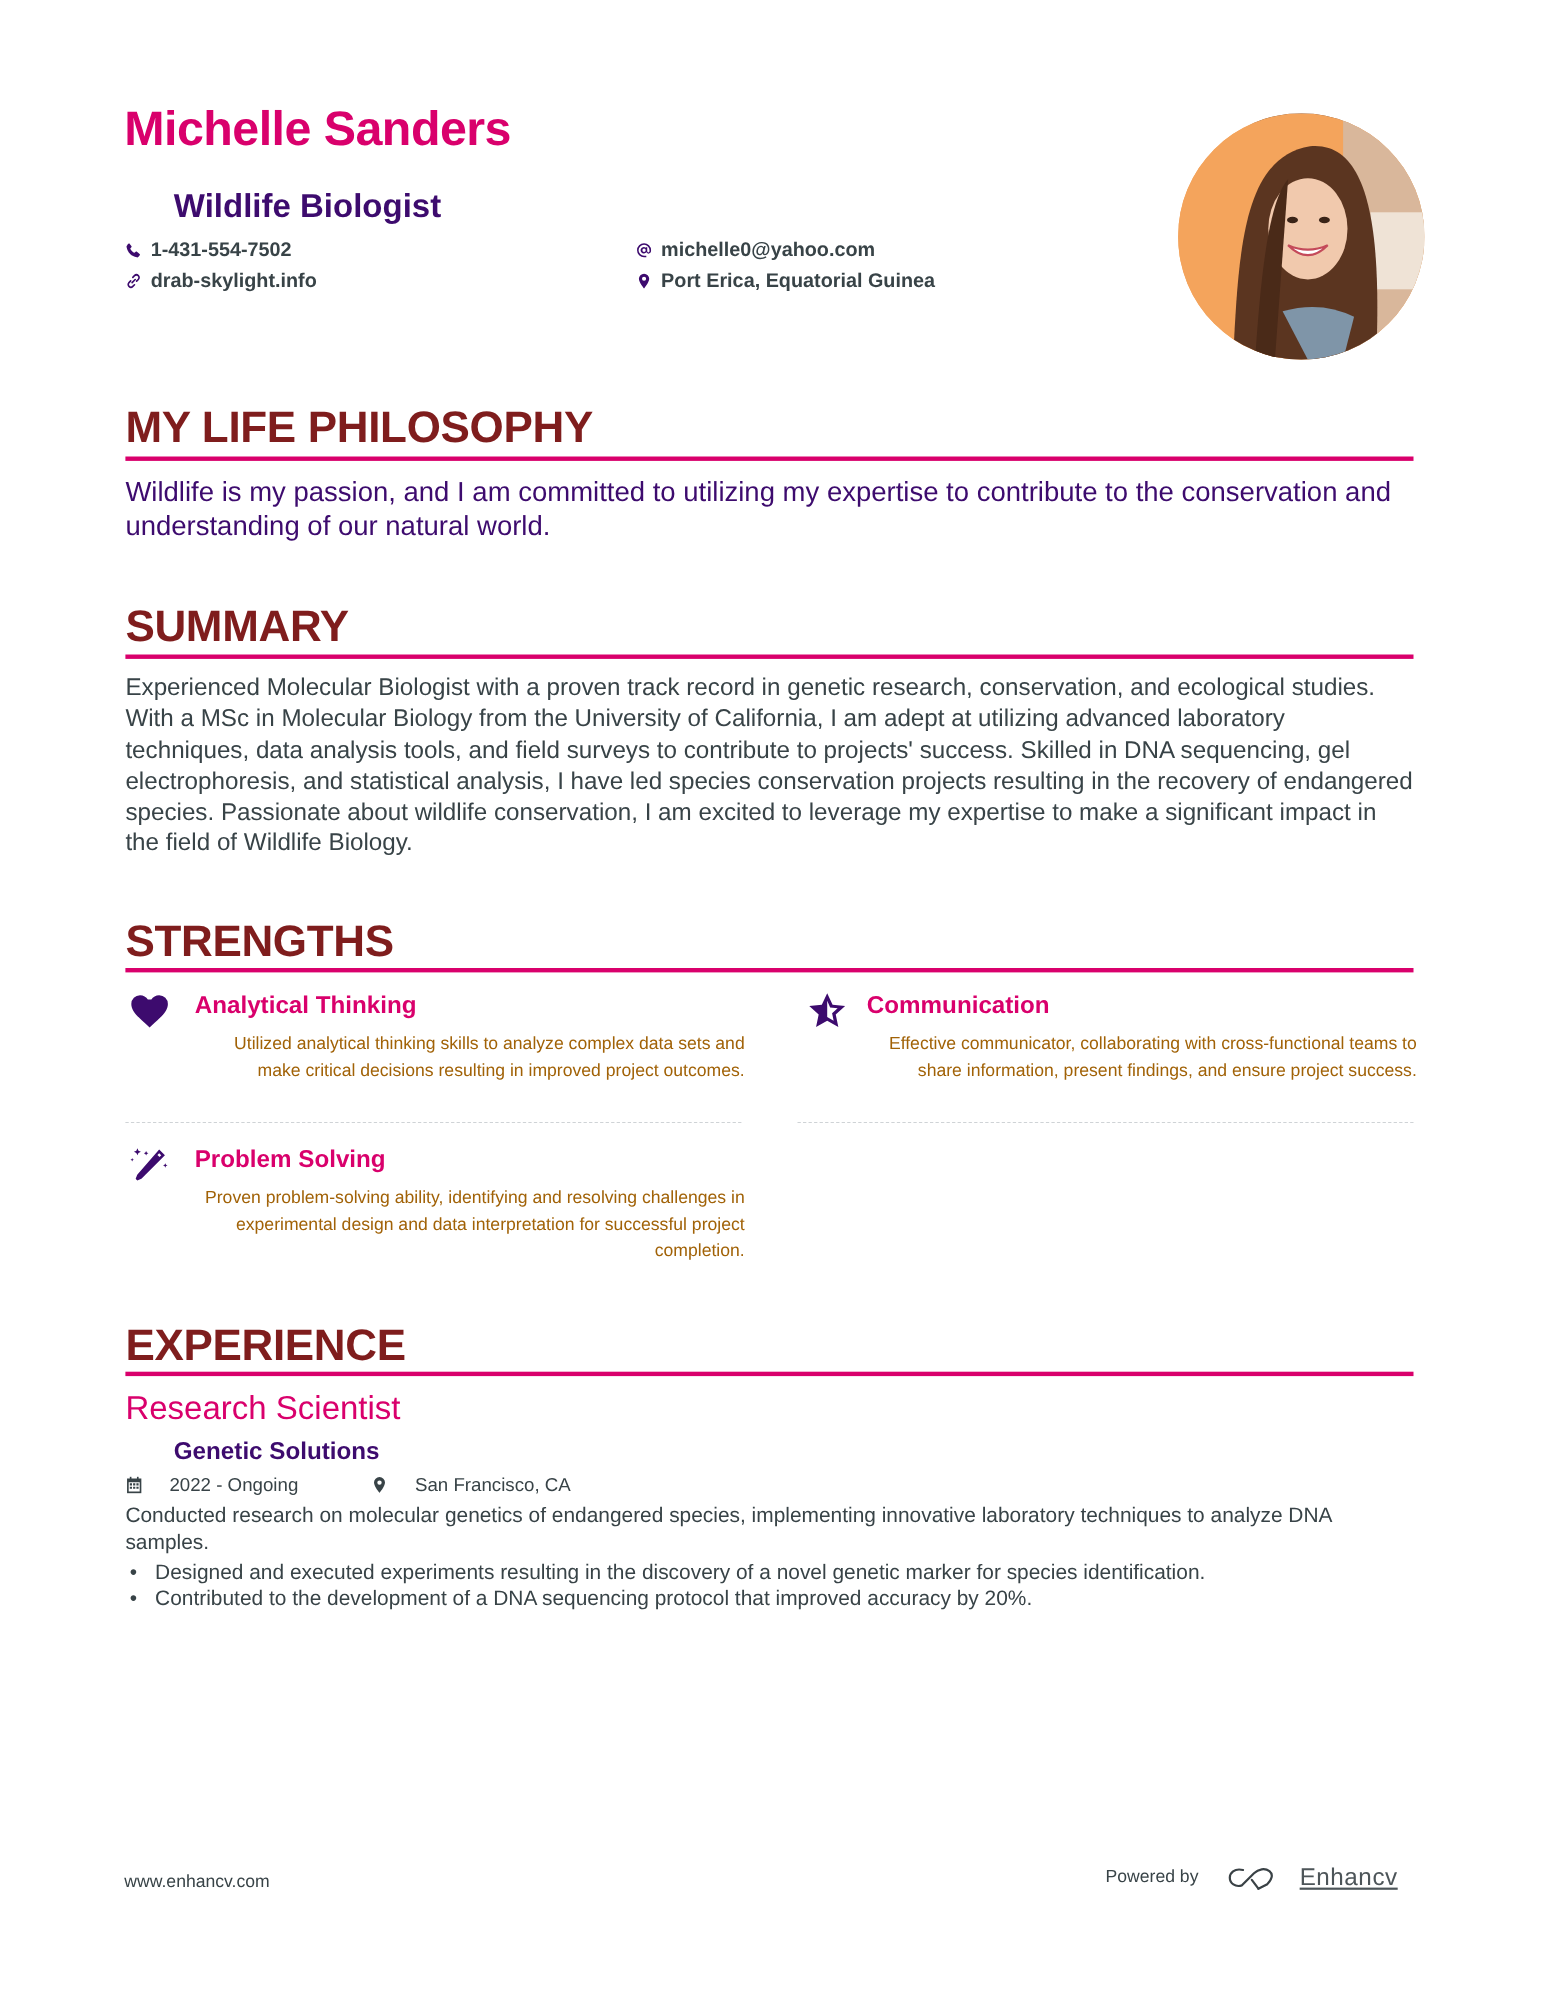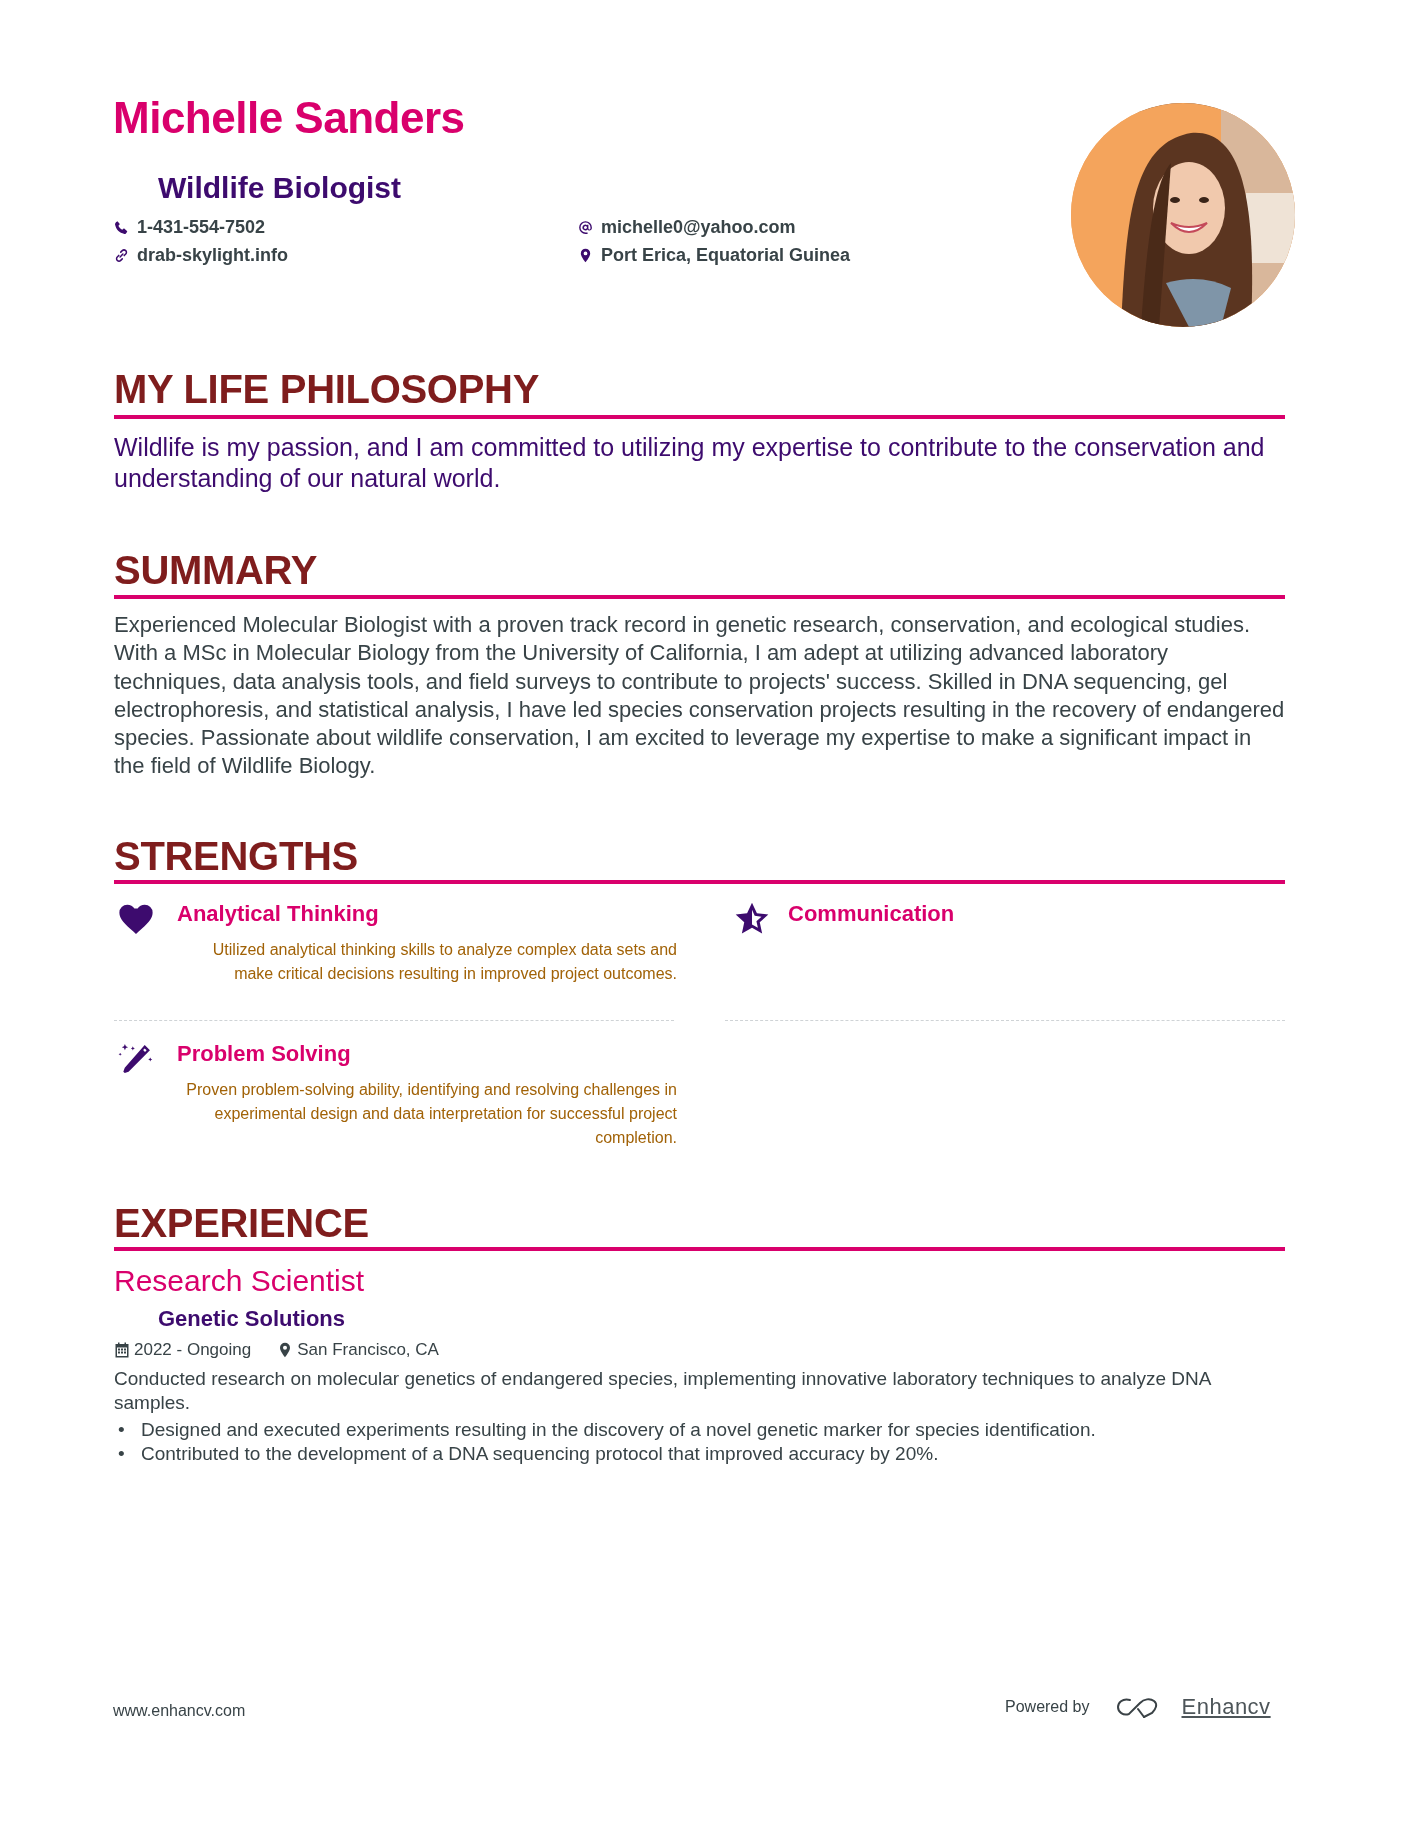--- a/index.html
+++ b/index.html
@@ -18,21 +18,21 @@
   .philosophy { left: 114px; top: 432px; width: 1171px; font-size: 25px; line-height: 31px; color: #3D0B6E; }
   .summary { left: 114px; top: 611px; width: 1171px; font-size: 22px; line-height: 28.3px; color: #384347; }
   .strength { width: 560px; text-decoration: underline; }
   .strength .icon { position: absolute; left: 0; top: 0; width: 38px; height: 38px; }
   .strength .icon svg { width: 100%; height: 100%; fill: #3D0B6E; }
   .strength .s-title { position: absolute; left: 60px; top: 3px; font-size: 22px; font-weight: 700; color: #D9006C; white-space: nowrap; line-height: 1; }
   .strength .s-desc { position: absolute; left: 60px; top: 38px; width: 500px; font-size: 16px; line-height: 24px; color: #a16207; text-align: right; }
   .dash { height: 0; border-top: 1.5px dashed #cfd3d6; width: 560px; }
   .job-title { left: 114px; top: 1266px; font-size: 30px; color: #D9006C; line-height: 1; white-space: nowrap; }
   .company { left: 114px; top: 1308px; font-size: 22px; font-weight: 700; color: #3D0B6E; line-height: 1; white-space: nowrap; margin-left: 44px; }
-  .meta { left: 114px; top: 1341px; font-size: 17px; color: #384347; display: flex; align-items: center; gap: 4px; line-height: 1; white-space: nowrap; }
+  .meta { left: 114px; top: 1341px; font-size: 17px; color: #384347; display: flex; align-items: center; gap: 24px; line-height: 1; white-space: nowrap; }
   .meta svg { width: 16px; height: 16px; fill: #384347; }
   .meta .gap { width: 18px; }
   .job-desc { left: 114px; top: 1367px; width: 1171px; font-size: 19px; line-height: 24px; color: #384347; }
   .bullets { left: 114px; top: 1418px; width: 1171px; margin: 0; padding: 0; list-style: none; font-size: 19px; line-height: 24px; color: #384347; }
   .bullets li { position: relative; padding-left: 27px; }
   .bullets li::before { content: "\2022"; position: absolute; left: 4px; top: 0; }
   .footer-left { left: 113px; top: 1702px; font-size: 16px; color: #384347; white-space: nowrap; }
   .footer-right { left: 1005px; top: 1694px; display: flex; align-items: center; gap: 26px; font-size: 16px; color: #384347; white-space: nowrap; }
   .brand { display: flex; align-items: center; gap: 20px; font-size: 22px; color: #4d5559; letter-spacing: 0.5px; text-decoration: underline; }
   .brand svg { width: 46px; height: 24px; }
@@ -105,20 +105,21 @@
   <div class="s-desc">Utilized analytical thinking skills to analyze complex data sets and make critical decisions resulting in improved project outcomes.</div>
 </div>
 
 <div class="abs strength" style="left:728px; top:900px; height:110px;">
   <span class="icon" style="left:5px;">
     <svg viewBox="0 0 24 24">
         <path d="M12 1.8l3.1 6.6 7.2.8-5.4 4.9 1.5 7.1L12 17.6l-6.4 3.6 1.5-7.1L1.7 9.2l7.2-.8L12 1.8zm0 4.4v9.3l3.7 2.1-.9-4.2 3.2-2.9-4.3-.5L12 6.2z"></path>
       </svg>
   </span>
   <span class="s-title">Communication</span>
+  <div class="s-desc">Effective communicator, collaborating with cross-functional teams to share information, present findings, and ensure project success.</div>
 </div>
 
 <div class="abs dash" style="left:114px; top:1020px;"></div>
 <div class="abs dash" style="left:725px; top:1020px;"></div>
 
 <div class="abs strength" style="left:117px; top:1040px; height:110px;">
   <span class="icon">
     <svg viewBox="0 0 24 24">
         <path d="M17.5 3.2l3.3 3.3L7.3 20l-2.4.9-.9-.9.9-2.4L17.5 3.2zm0 2.1l-1 1 1.2 1.2 1-1-1.2-1.2z"></path>
         <path d="M5 2.5l.6 1.4L7 4.5l-1.4.6L5 6.5l-.6-1.4L3 4.5l1.4-.6zM10 4l.4.9.9.4-.9.4-.4.9-.4-.9-.9-.4.9-.4zM21 11l.4.9.9.4-.9.4-.4.9-.4-.9-.9-.4.9-.4zM2 8l.3.7.7.3-.7.3L2 10l-.3-.7L1 9l.7-.3z"></path>

